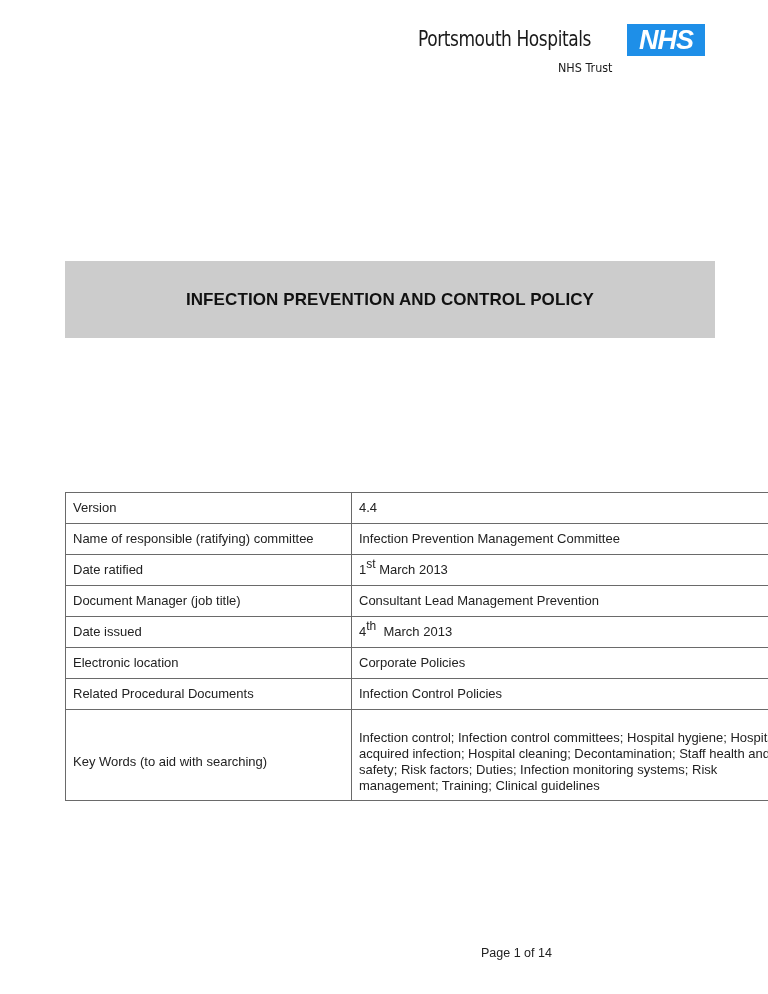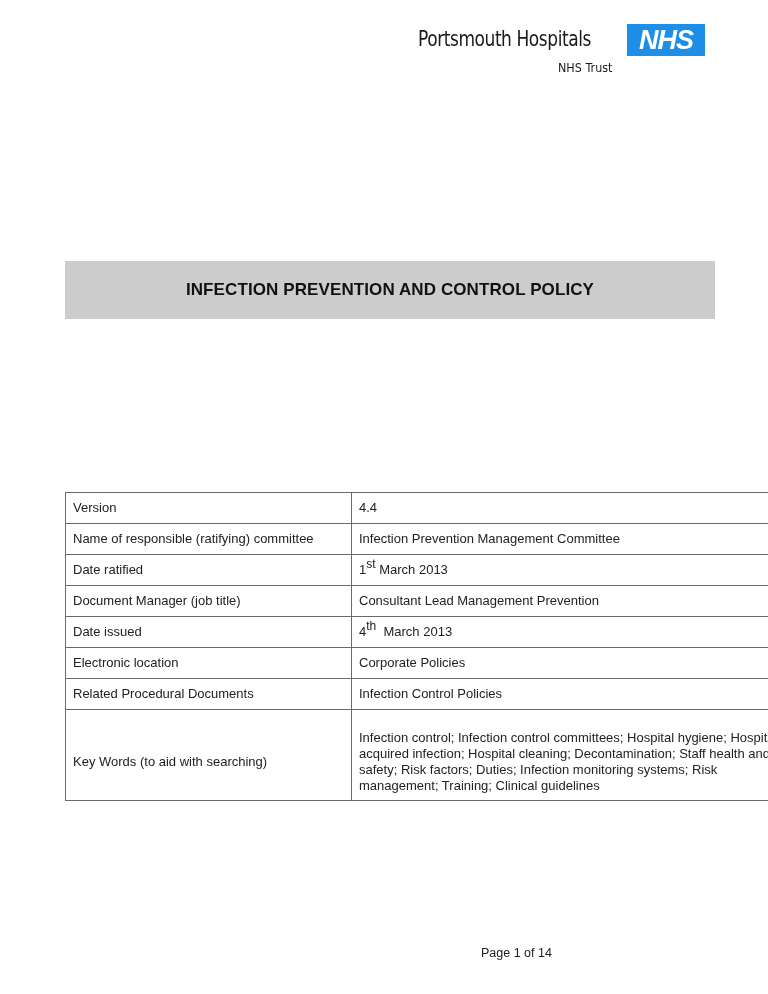--- a/index.html
+++ b/index.html
@@ -18,21 +18,21 @@
     background: #1e8fe8; color: #ffffff; font-family: "Liberation Sans", sans-serif;
     font-weight: bold; font-style: italic; font-size: 27px; line-height: 32px;
     text-align: center; letter-spacing: -1px;
   }
   .logo-sub {
     position: absolute; left: 140px; top: 38px; font-family: "DejaVu Sans", sans-serif;
     font-size: 13px; color: #1a1a1a; transform: scaleX(0.86); transform-origin: left top;
     white-space: nowrap;
   }
   .title-band {
-    position: absolute; left: 65px; top: 261px; width: 650px; height: 58px;
+    position: absolute; left: 65px; top: 261px; width: 650px; height: 77px;
     background: #cccccc; display: flex; align-items: center; justify-content: center;
   }
   .title-band h1 {
     margin: 0; font-size: 17px; font-weight: bold; color: #111111; letter-spacing: 0.1px;
   }
   table.meta {
     position: absolute; left: 65px; top: 492px; width: 734px; border-collapse: collapse;
     font-size: 13px; color: #222222;
   }
   table.meta td {

